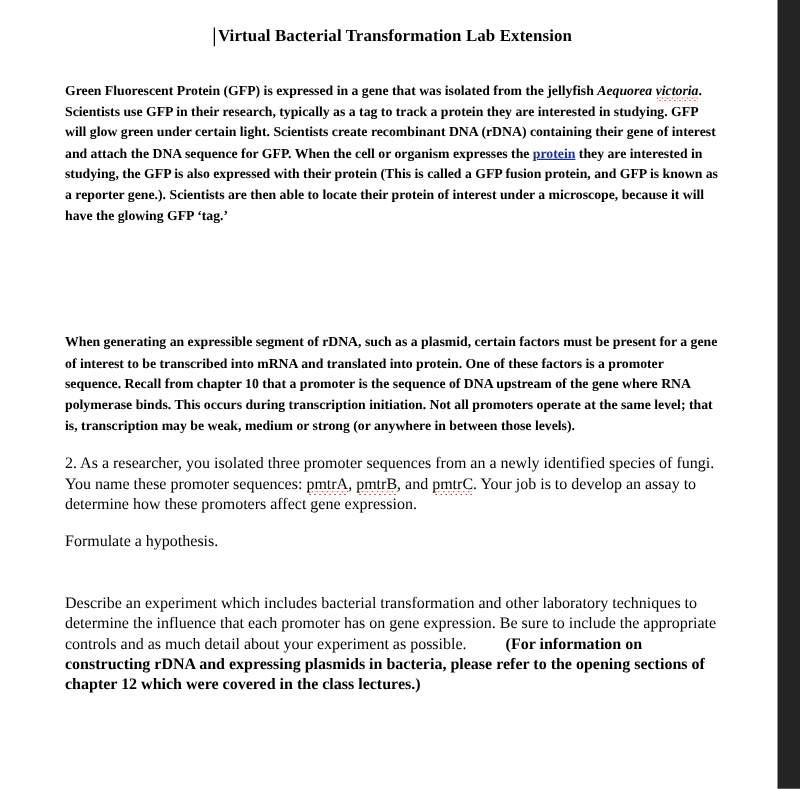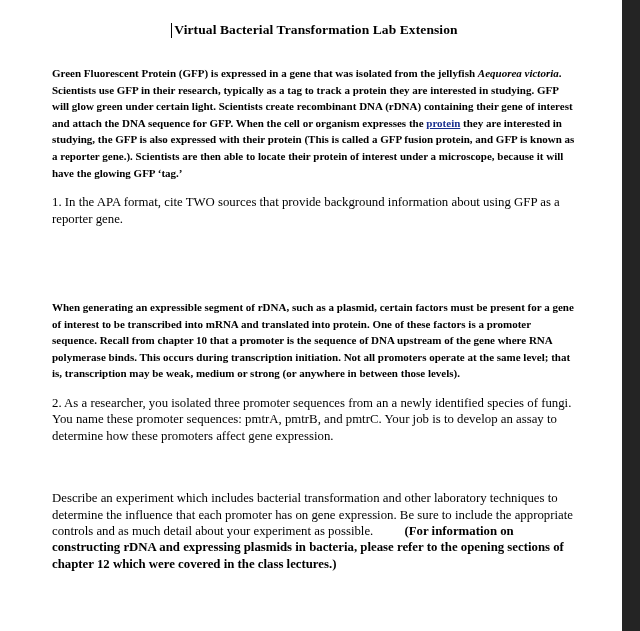--- a/index.html
+++ b/index.html
@@ -133,32 +133,32 @@
         <span class="caret"></span><span>Virtual Bacterial Transformation Lab Extension</span>
       </span>
     </div>
 
     <div class="gap-intro"></div>
 
     <p class="para-bold"><span>Green Fluorescent Protein (GFP) is expressed in a gene that was isolated from the jellyfish </span><em class="species"><span>Aequorea </span><span class="spell">victoria</span></em><span>.  Scientists use GFP in their research, typically as a tag to track a protein they are interested in studying.  GFP will glow green under certain light.  Scientists create recombinant DNA (rDNA) containing their gene of interest and attach the DNA sequence for GFP.  When the cell or organism expresses the </span><a class="doclink" href="#">protein</a><span> they are interested in studying, the GFP is also expressed with their protein (This is called a GFP fusion protein, and GFP is known as a reporter gene.). Scientists are then able to locate their protein of interest under a microscope, because it will have the glowing GFP ‘tag.’</span></p>
 
     <div class="gap-q1"></div>
 
-    <p class="para-plain">1. In the APA format, cite TWO sources that provide background information about using GFP as a reporter gene.</p>
 
     <div class="gap-answer1"></div>
 
     <p class="para-bold">When generating an expressible segment of rDNA, such as a plasmid, certain factors must be present for a gene of interest to be transcribed into mRNA and translated into protein.  One of these factors is a promoter sequence.  Recall from chapter 10 that a promoter is the sequence of DNA upstream of the gene where RNA polymerase binds.  This occurs during transcription initiation.  Not all promoters operate at the same level; that is, transcription may be weak, medium or strong (or anywhere in between those levels).</p>
 
     <div class="gap-q2"></div>
 
     <p class="para-plain"><span>2. As a researcher, you isolated three promoter sequences from an a newly identified species of fungi.  You name these promoter sequences: </span><span class="spell">pmtrA</span><span>, </span><span class="spell">pmtrB</span><span>, and </span><span class="spell">pmtrC</span><span>.  Your job is to develop an assay to determine how these promoters affect gene expression.</span></p>
 
     <div class="gap-hyp"></div>
 
+    <p class="para-plain">Formulate a hypothesis.</p>
 
     <div class="gap-describe"></div>
 
     <p class="para-plain"><span>Describe an experiment which includes bacterial transformation and other laboratory techniques to determine the influence that each promoter has on gene expression.  Be sure to include the appropriate controls and as much detail about your experiment as possible.  </span><span class="strong-inline">(For information on constructing rDNA and expressing plasmids in bacteria, please refer to the opening sections of chapter 12 which were covered in the class lectures.)</span></p>
 
   </div>
 </div>
 
 <div class="right-edge"></div>
 

